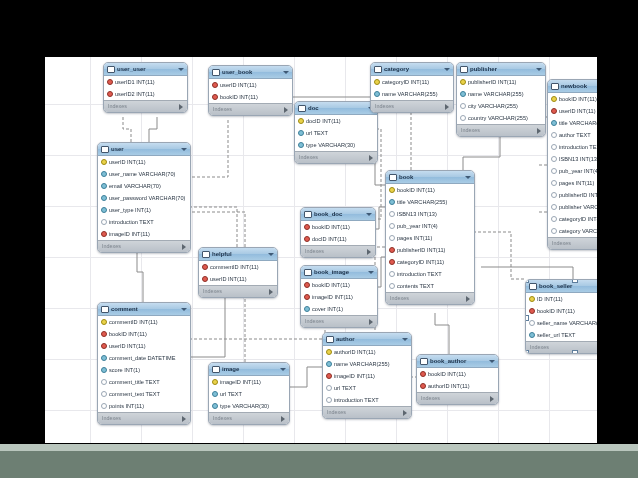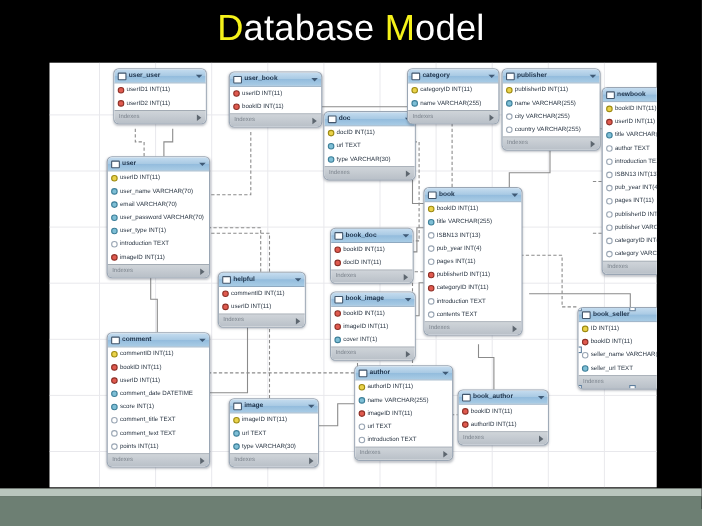--- a/index.html
+++ b/index.html
@@ -89,23 +89,20 @@
   
   #foot-lite{position:absolute;left:0;top:444px;width:638px;height:7px;background:#b9c6bd;}
   #foot{position:absolute;left:0;top:451px;width:638px;height:27px;background:#6d7f73;}
   #foot-edge{position:absolute;left:0;top:451px;width:638px;height:1px;background:#58685e;}
 </style>
 </head>
 <body>
 
 <div id="stage">
 
-  <div id="title">
-    <span class="hl">D</span><span>atabase </span><span class="hl">M</span><span>odel</span>
-  </div>
 
   <div id="canvas">
     <div id="grid"></div>
 
     <svg id="links" viewBox="0 0 552 386" width="552" height="386">
       <g fill="none" stroke="#8b8b8b" stroke-width="1">
 
         <path d="M78,60 L78,72 L86,72 L86,85" stroke-dasharray="3,2"></path>
         <path d="M112,60 L112,72 L104,72 L104,85"></path>
 

